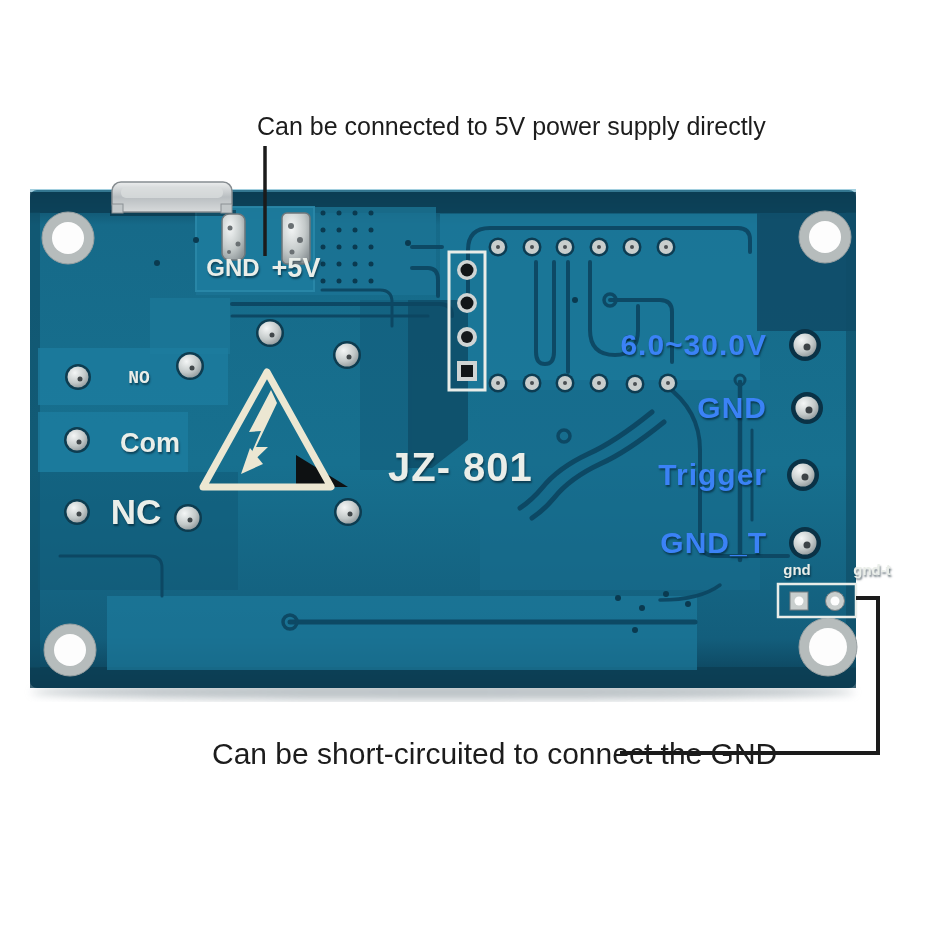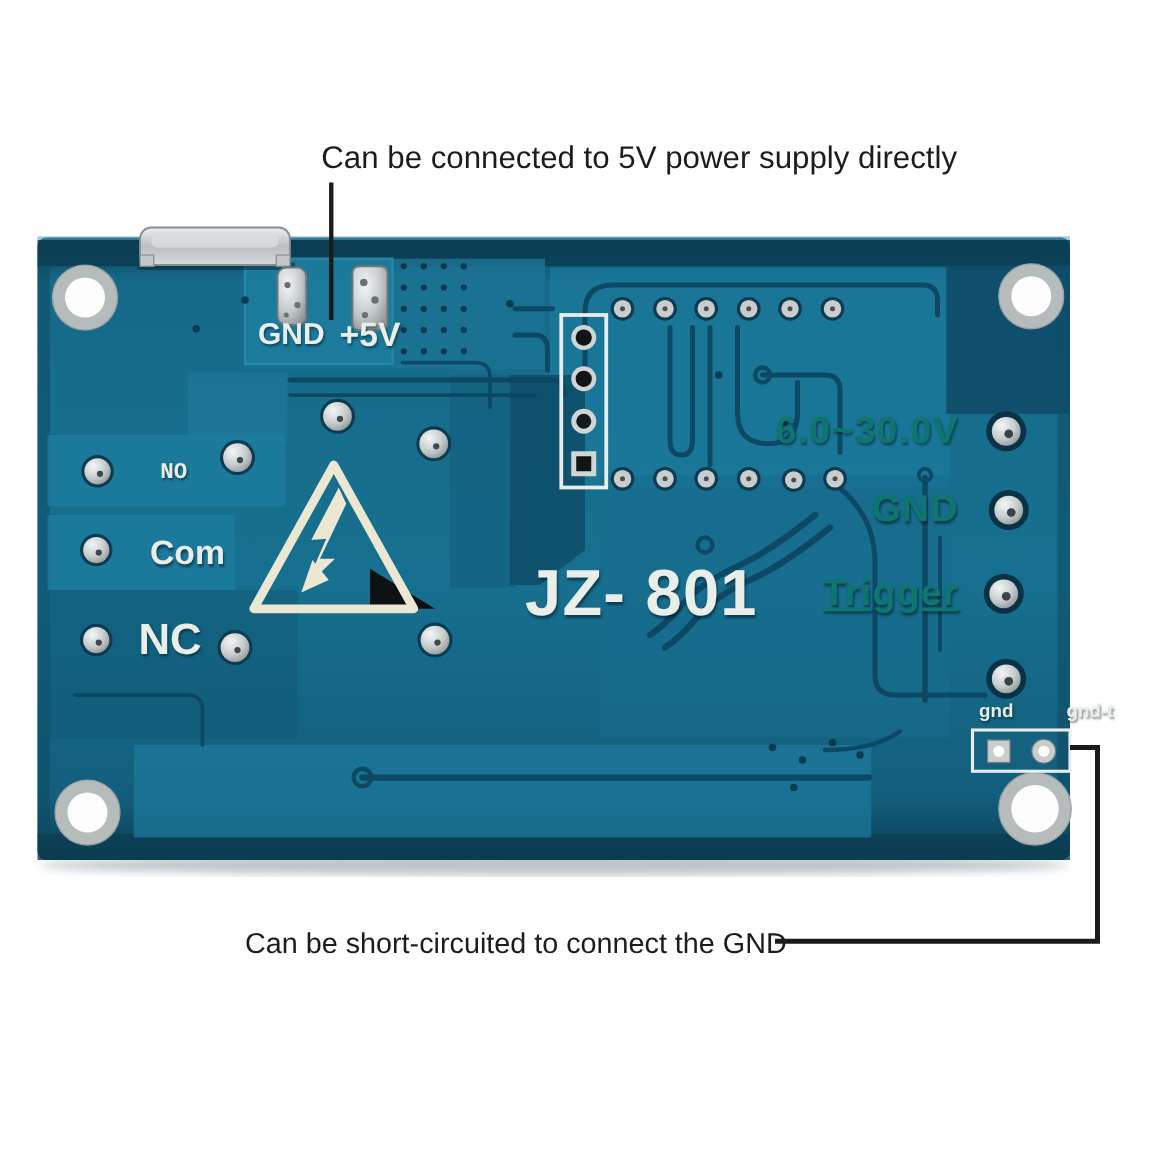--- a/index.html
+++ b/index.html
@@ -1,25 +1,25 @@
 <!DOCTYPE html>
 <html><head>
 <meta charset="utf-8">
 <style>
   html,body{margin:0;padding:0;background:#fff;}
   .photo{position:relative;width:908px;height:926px;background:#ffffff;
          font-family:"Liberation Sans",sans-serif;overflow:hidden;}
   .photo svg{position:absolute;left:0;top:0;}
   .ann{position:absolute;color:#1c1c1c;white-space:nowrap;}
   .ann-top{left:257px;top:112px;font-size:25px;}
-  .ann-bottom{left:196px;top:738px;font-size:23px;line-height:32px;}
+  .ann-bottom{left:212px;top:738px;font-size:30px;line-height:32px;}
   .silk{position:absolute;color:#eaeee9;font-weight:bold;white-space:nowrap;
         text-shadow:1px 2px 2px rgba(0,22,34,.55);}
   .ctr{transform:translate(-50%,-50%);}
-  .rlab{position:absolute;color:#0f766e;font-weight:bold;white-space:nowrap;
+  .rlab{position:absolute;color:#3b82f6;font-weight:bold;white-space:nowrap;
         right:141px;transform:translateY(-50%);font-size:30px;letter-spacing:1px;
         text-shadow:1px 2px 2px rgba(0,22,34,.55);}
   .tiny{font-size:15px;}
 </style>
 </head>
 <body>
 
 <div class="photo">
 
   <svg width="926" height="926" viewBox="0 0 926 926">
@@ -316,22 +316,23 @@
     <div>Can be short-circuited to connect the GND</div>
   </div>
 
   <div class="silk ctr" style="left:233px;top:268px;font-size:24px;">GND</div>
   <div class="silk ctr" style="left:296px;top:268px;font-size:27px;">+5V</div>
 
   <div class="silk ctr" style="left:139px;top:378px;font-size:18px;font-family:Liberation Mono, monospace;">NO</div>
   <div class="silk ctr" style="left:150px;top:443px;font-size:27px;">Com</div>
   <div class="silk ctr" style="left:136px;top:512px;font-size:35px;">NC</div>
 
-  <div class="silk" style="left:388px;top:445px;font-size:52px;letter-spacing:1px;margin-left:32px;">JZ- 801</div>
+  <div class="silk" style="left:388px;top:445px;font-size:40px;letter-spacing:1px;">JZ- 801</div>
 
   <div class="rlab" style="top:345px;">6.0~30.0V</div>
   <div class="rlab" style="top:408px;">GND</div>
-  <div class="rlab" style="top:475px;text-decoration:underline;">Trigger</div>
+  <div class="rlab" style="top:475px;">Trigger</div>
+  <div class="rlab" style="top:543px;">GND_T</div>
 
   <div class="silk ctr tiny" style="left:797px;top:569px;">gnd</div>
   <div class="silk ctr tiny" style="left:840px;top:569px;margin-left:32px;">gnd-t</div>
 
 </div>
 
 </body></html>

